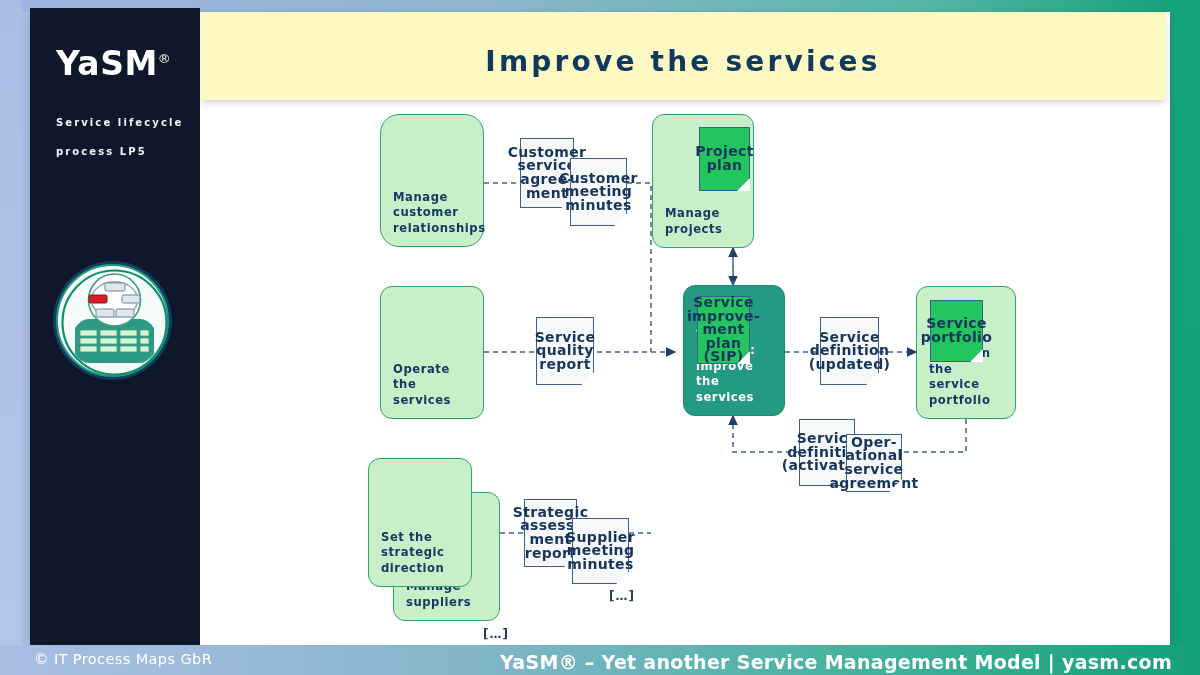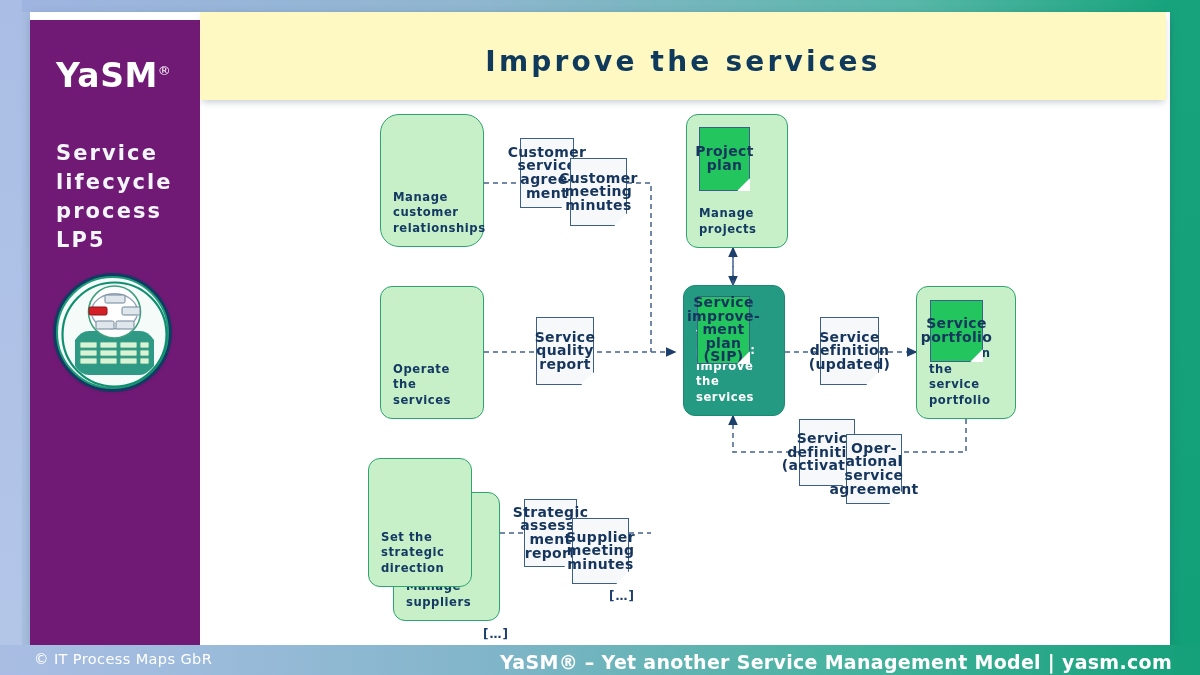--- a/index.html
+++ b/index.html
@@ -40,33 +40,33 @@
   }
   .page-title{
     position:absolute; left:0; top:33px; width:966px;
     text-align:center;
     font-size:28px; font-weight:700; letter-spacing:3.2px;
     color:#103a5c; white-space:nowrap;
   }
 
   
   .sidebar{
-    position:absolute; left:30px; top:20px; width:170px; height:638px;
-    background:#701a75;
+    position:absolute; left:30px; top:8px; width:170px; height:638px;
+    background:#0f172a;
     z-index:6;
   }
   .brand{
     position:absolute; left:26px; top:36px;
     font-size:33px; font-weight:700; color:#ffffff; letter-spacing:.5px;
   }
   .brand sup{ font-size:13px; vertical-align:super; font-weight:400;}
   .subtitle{
     position:absolute; left:26px; top:100px; width:140px;
-    font-size:21px; font-weight:700; line-height:29px;
-    letter-spacing:2.1px; color:#f2f5fa;margin-top:19px;
+    font-size:10px; font-weight:700; line-height:29px;
+    letter-spacing:2.1px; color:#f2f5fa;
   }
   
   .logo{
     position:absolute; left:26px; top:256px; width:113px; height:113px;
     border-radius:50%;
     background:#f5fbf9;
     border:2px solid #1d9b79;
     box-shadow:0 0 0 3px #123a63, 0 1px 5px rgba(0,0,0,.35);
   }
   .logo svg{ position:absolute; left:0; top:0; }
@@ -245,21 +245,21 @@
   <div class="doc" style="left:524px; top:499px; width:53px; height:68px;">
     <div class="doc-text">Strategic assess-ment report</div>
     <div class="fold"></div>
   </div>
   <div class="doc" style="left:572px; top:518px; width:57px; height:66px;">
     <div class="doc-text">Supplier meeting minutes</div>
     <div class="fold"></div>
   </div>
   <div class="ellipsis" style="left:609px; top:589px;">[…]</div>
 
-  <div class="proc" style="left:686px; top:114px; width:102px; height:134px;">
+  <div class="proc" style="left:652px; top:114px; width:102px; height:134px;">
     <div class="proc-label">Manage projects</div>
   </div>
   <div class="doc in-proc" style="left:699px; top:127px; width:51px; height:64px;">
     <div class="doc-text">Project plan</div>
     <div class="fold"></div>
   </div>
 
   <div class="proc dark" style="left:683px; top:285px; width:102px; height:131px;">
     <div class="proc-label">YaSM process: improve the services</div>
   </div>
@@ -278,21 +278,21 @@
   </div>
   <div class="doc in-proc" style="left:930px; top:300px; width:53px; height:62px;">
     <div class="doc-text">Service portfolio</div>
     <div class="fold"></div>
   </div>
 
   <div class="doc" style="left:799px; top:419px; width:56px; height:67px;">
     <div class="doc-text">Service definition (activated)</div>
     <div class="fold"></div>
   </div>
-  <div class="doc" style="left:846px; top:434px; width:56px; height:70px;">
+  <div class="doc" style="left:846px; top:434px; width:56px; height:58px;">
     <div class="doc-text">Oper-ational service agreement</div>
     <div class="fold"></div>
   </div>
 
 </div>
 
 <div class="footer">
   <div class="footer-left">© IT Process Maps GbR</div>
   <div class="footer-right">YaSM® – Yet another Service Management Model | yasm.com</div>
 </div>

